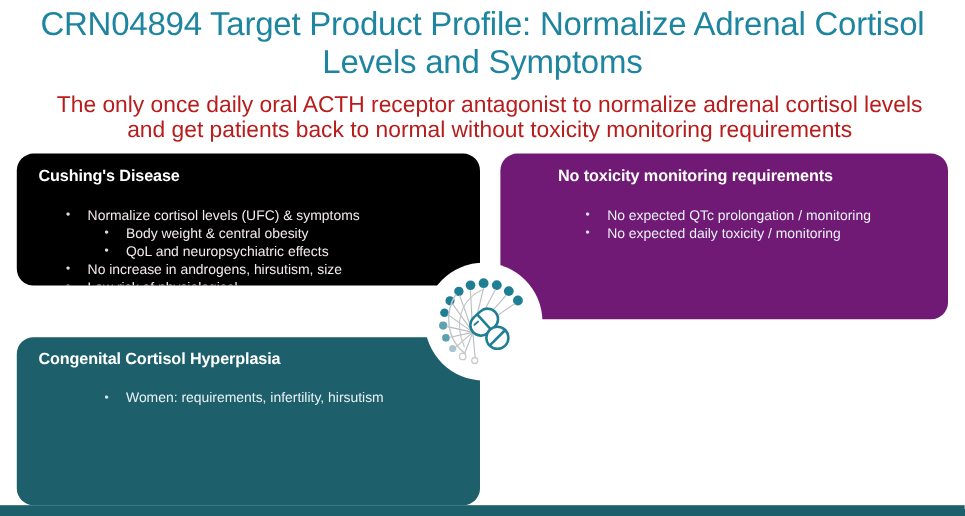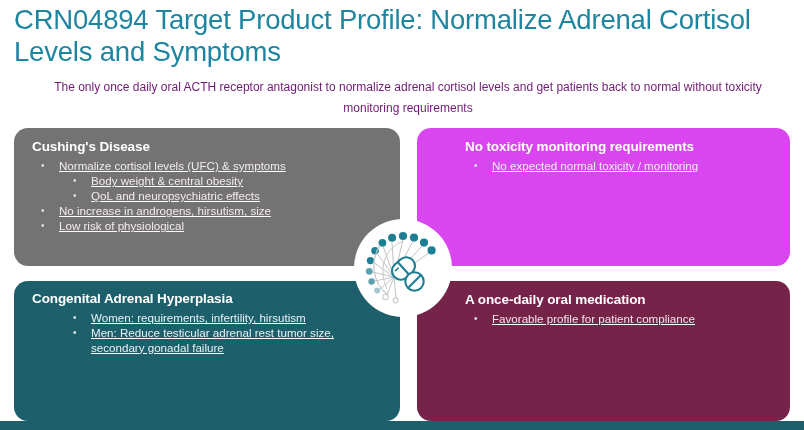--- a/index.html
+++ b/index.html
@@ -20,24 +20,25 @@
     padding: 4px 14px 0 14px;
   }
   .title {
     color: #1e85a0;
     font-size: 27.5px;
     line-height: 32px;
     font-weight: 400;
     letter-spacing: -0.2px;
     margin: 0;
     white-space: pre-line;
+    text-align: center;
   }
   .subtitle {
-    color: #701a75;
-    font-size: 12px;
+    color: #b91c1c;
+    font-size: 19px;
     line-height: 21px;
     font-weight: 400;
     text-align: center;
     margin: 9px 10px 0 22px;
     white-space: pre-line;
   }
 
   
   .grid {
     position: absolute;
@@ -46,44 +47,43 @@
     width: 776px;
     height: 293px;
   }
   .card {
     position: absolute;
     border-radius: 14px;
     box-sizing: border-box;
     overflow: hidden;
     color: #ffffff;
   }
-  .card.tl { left: 0;     top: 0;   width: 386px; height: 138px; background: #737373; }
-  .card.tr { left: 403px; top: 0;   width: 373px; height: 138px; background: #d946ef; }
+  .card.tl { left: 0;     top: 0;   width: 386px; height: 110px; background: #000000; }
+  .card.tr { left: 403px; top: 0;   width: 373px; height: 138px; background: #701a75; }
   .card.bl { left: 0;     top: 153px; width: 386px; height: 140px; background: #1d5f6b; }
   .card.br { left: 403px; top: 153px; width: 373px; height: 140px; background: #76234a; }
 
   .card-inner { padding: 10px 10px 0 18px; }
   .card.tr .card-inner,
   .card.br .card-inner { padding-left: 48px; }
   .card.bl .card-inner { padding-top: 9px; }
 
   .card-title {
     font-size: 13.5px;
     font-weight: bold;
     line-height: 17px;
     margin: 0 0 1px 0;
     color: #ffffff;
     letter-spacing: -0.1px;
   }
 
   ul.bullets {
     list-style: none;
-    margin: 4px;
+    margin: 18px;
     padding: 0;
-    text-decoration: underline;
   }
   ul.bullets li {
     position: relative;
     font-size: 11.6px;
     line-height: 14.6px;
     color: #f3eaef;
     padding-left: 23px;
     margin: 0 0 0.5px 0;
   }
   ul.bullets li::before {
@@ -156,43 +156,35 @@
         <li>No increase in androgens, hirsutism,  size</li>
         <li>Low risk of physiological</li>
       </ul>
     </div>
   </div>
 
   <div class="card tr">
     <div class="card-inner">
       <div class="card-title">No toxicity monitoring requirements</div>
       <ul class="bullets">
-        <li>No expected normal toxicity / monitoring</li>
+        <li>No expected QTc prolongation / monitoring</li>
+        <li>No expected daily toxicity / monitoring</li>
       </ul>
     </div>
   </div>
 
   <div class="card bl">
     <div class="card-inner">
-      <div class="card-title">Congenital Adrenal Hyperplasia</div>
+      <div class="card-title">Congenital Cortisol Hyperplasia</div>
       <ul class="bullets">
         <li class="lvl2">Women: requirements, infertility, hirsutism</li>
-        <li class="lvl2">Men: Reduce testicular adrenal rest tumor size, secondary gonadal failure</li>
       </ul>
     </div>
   </div>
 
-  <div class="card br">
-    <div class="card-inner">
-      <div class="card-title">A once-daily oral medication</div>
-      <ul class="bullets">
-        <li>Favorable profile for patient compliance</li>
-      </ul>
-    </div>
-  </div>
 </div>
 
 <div class="medallion">
   <div class="ring"></div>
   <svg width="98" height="98" viewBox="0 0 98 98">
 
     <g fill="#1e7f94">
       <circle cx="49.0" cy="17.0" r="4.1"></circle>
       <circle cx="60.0" cy="18.6" r="4.1"></circle>
       <circle cx="70.0" cy="23.6" r="4.1"></circle>

